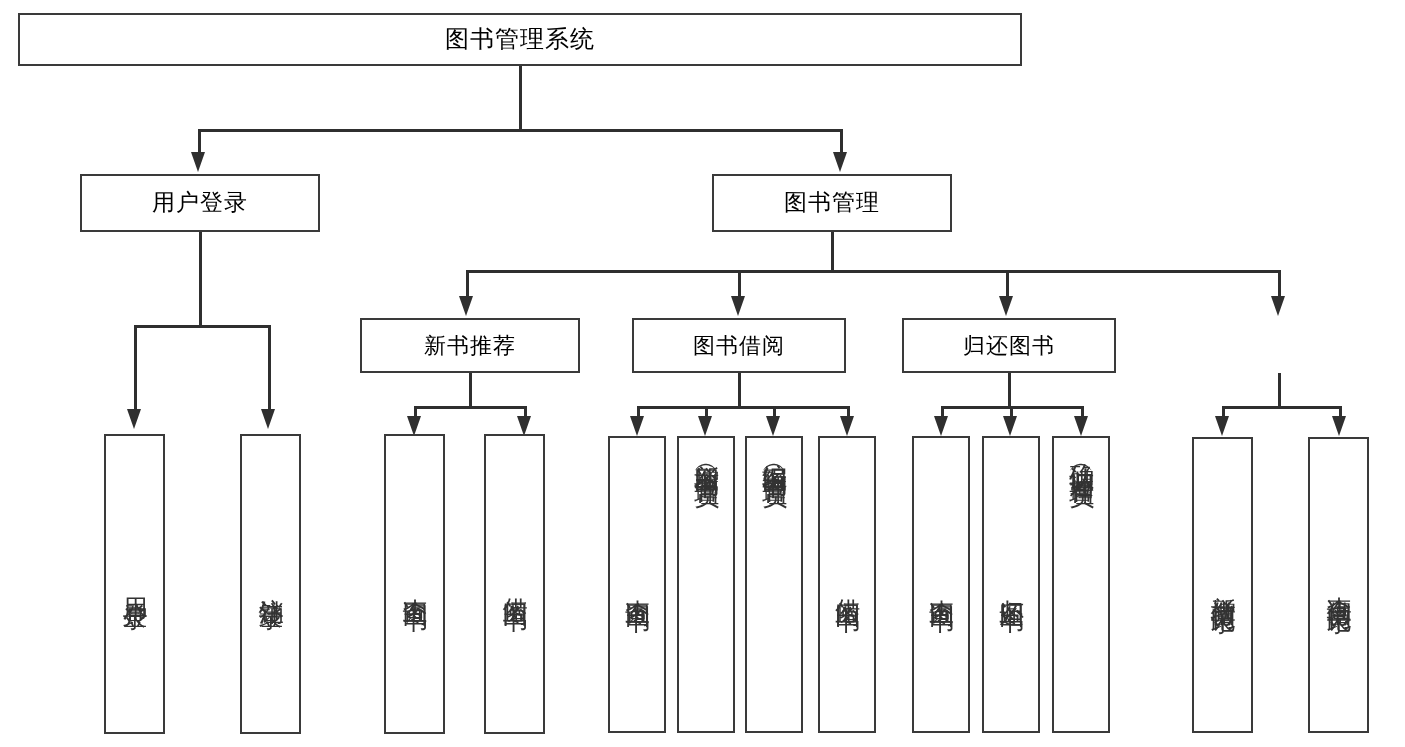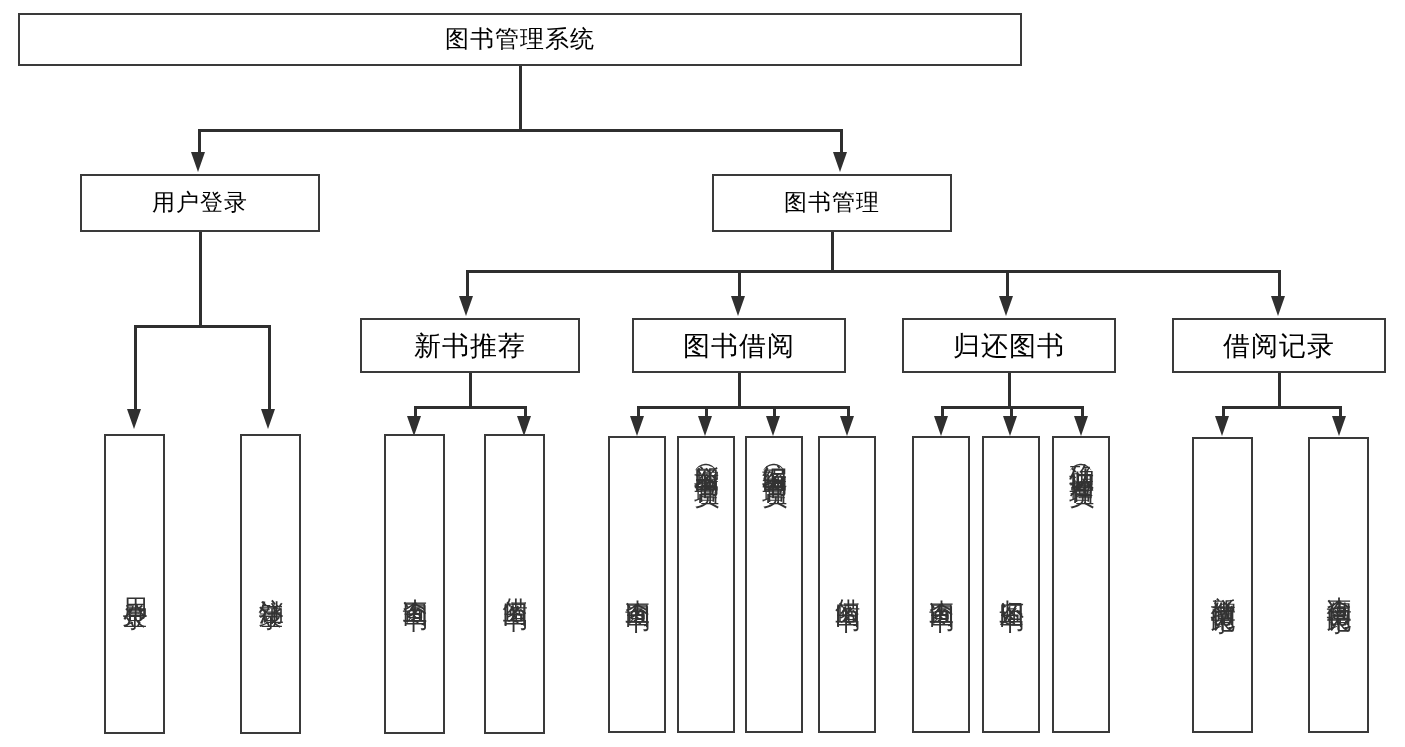--- a/index.html
+++ b/index.html
@@ -30,21 +30,21 @@
     font-size:23px;
     line-height:1.18;
     letter-spacing:1px;
     color:#000000;
     white-space:nowrap;
     text-align:left;
   }
   
   .node.root .lbl{font-size:24px;}
   .node.lvl1 .lbl{font-size:23px;}
-  .node.lvl2 .lbl{font-size:27px;}
+  .node.lvl2 .lbl{font-size:22px;}
 
   
   .node.leaf{
     align-items:flex-start;
     justify-content:center;
     padding-top:6px;
   }
   .node.leaf.centered{
     align-items:center;
     padding-top:0;
@@ -140,23 +140,20 @@
   <div class="arw" style="left:1271px; top:296px;"></div>
 
   <div class="node lvl2" style="left:360px; top:318px; width:220px; height:55px;">
     <span class="lbl">新书推荐</span>
   </div>
   <div class="node lvl2" style="left:632px; top:318px; width:214px; height:55px;">
     <span class="lbl">图书借阅</span>
   </div>
   <div class="node lvl2" style="left:902px; top:318px; width:214px; height:55px;">
     <span class="lbl">归还图书</span>
-  </div>
-  <div class="node lvl2" style="left:1172px; top:318px; width:214px; height:55px;">
-    <span class="lbl">借阅记录</span>
   </div>
 
   <div class="ln v" style="left:469px; top:373px; height:35px;"></div>
   <div class="ln h" style="left:414px; top:406px; width:112px;"></div>
   <div class="ln v" style="left:414px; top:406px; height:12px;"></div>
   <div class="arw" style="left:407px; top:416px;"></div>
   <div class="ln v" style="left:524px; top:406px; height:12px;"></div>
   <div class="arw" style="left:517px; top:416px;"></div>
 
   <div class="ln v" style="left:738px; top:373px; height:35px;"></div>

